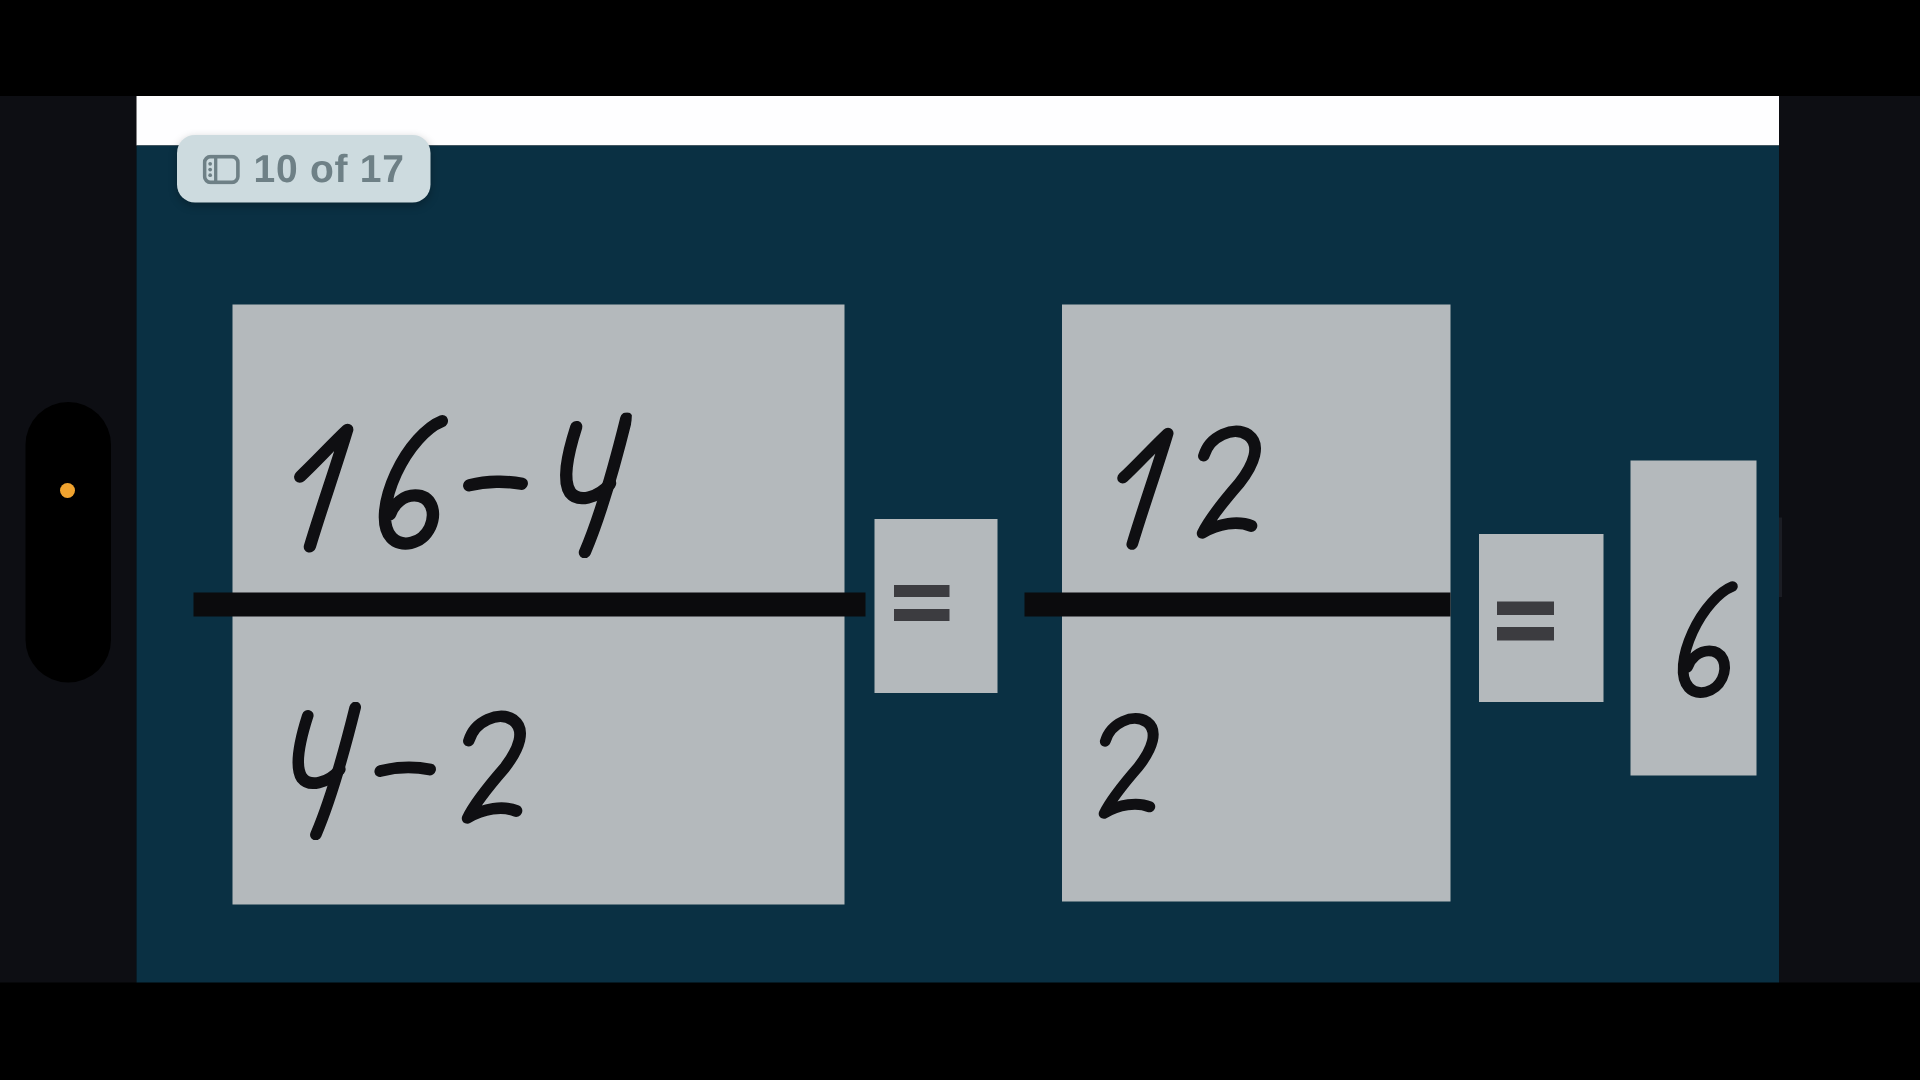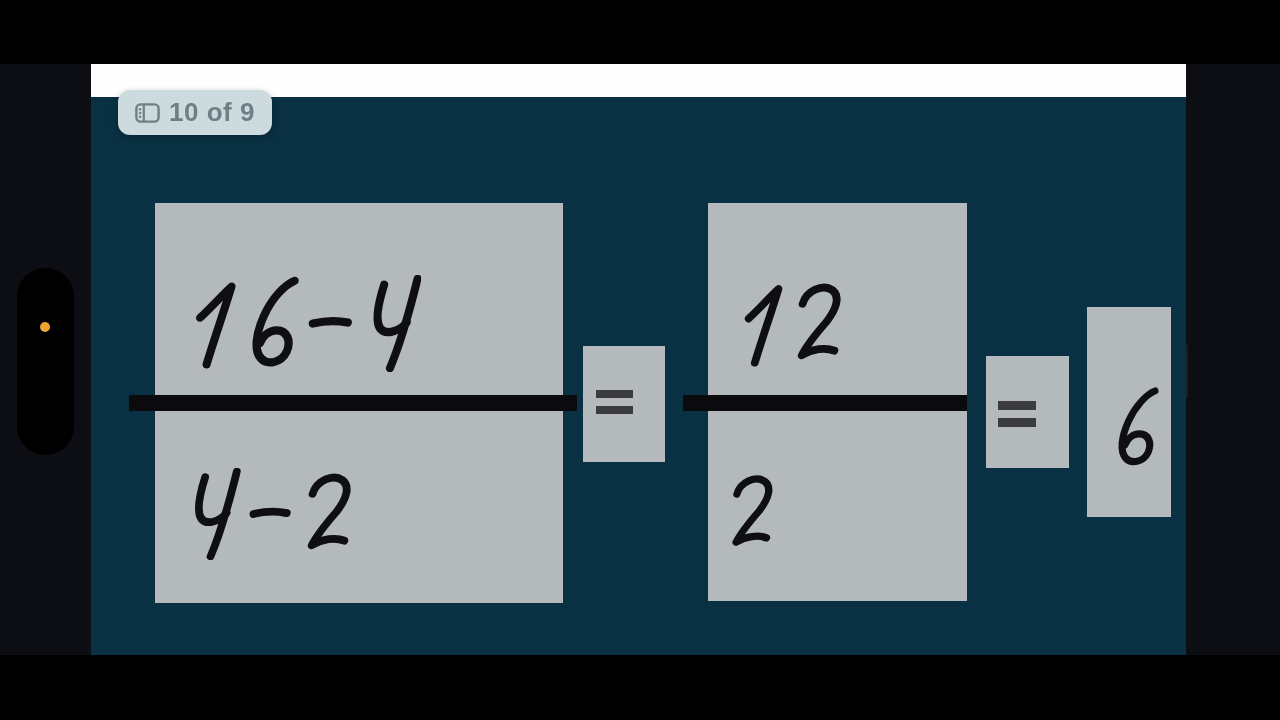--- a/index.html
+++ b/index.html
@@ -139,16 +139,16 @@
   </div>
 
   <div class="badge">
     <svg class="badge-icon" width="25" height="20" viewBox="0 0 25 20">
       <rect x="1.4" y="1.4" width="22.2" height="17.2" rx="4" fill="none" stroke="#6e8086" stroke-width="2.4"></rect>
       <line x1="8.8" y1="1.6" x2="8.8" y2="18.4" stroke="#6e8086" stroke-width="2.2"></line>
       <circle cx="5.1" cy="6.2" r="1.25" fill="#6e8086"></circle>
       <circle cx="5.1" cy="10" r="1.25" fill="#6e8086"></circle>
       <circle cx="5.1" cy="13.8" r="1.25" fill="#6e8086"></circle>
     </svg>
-    <span class="badge-label">10 of 9</span>
+    <span class="badge-label">10 of 17</span>
   </div>
 
 </div>
 
 </body></html>

